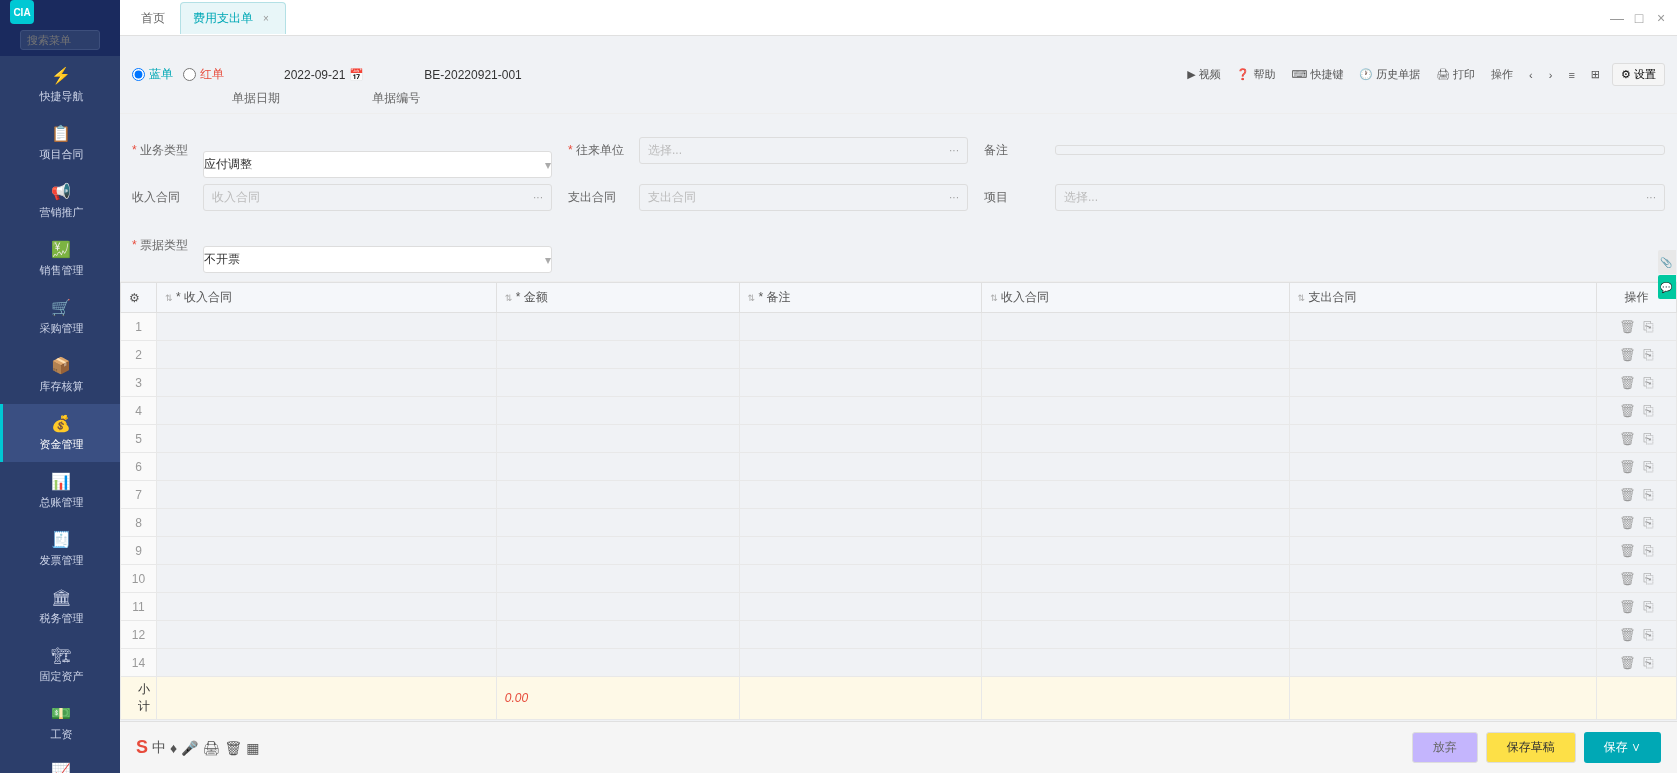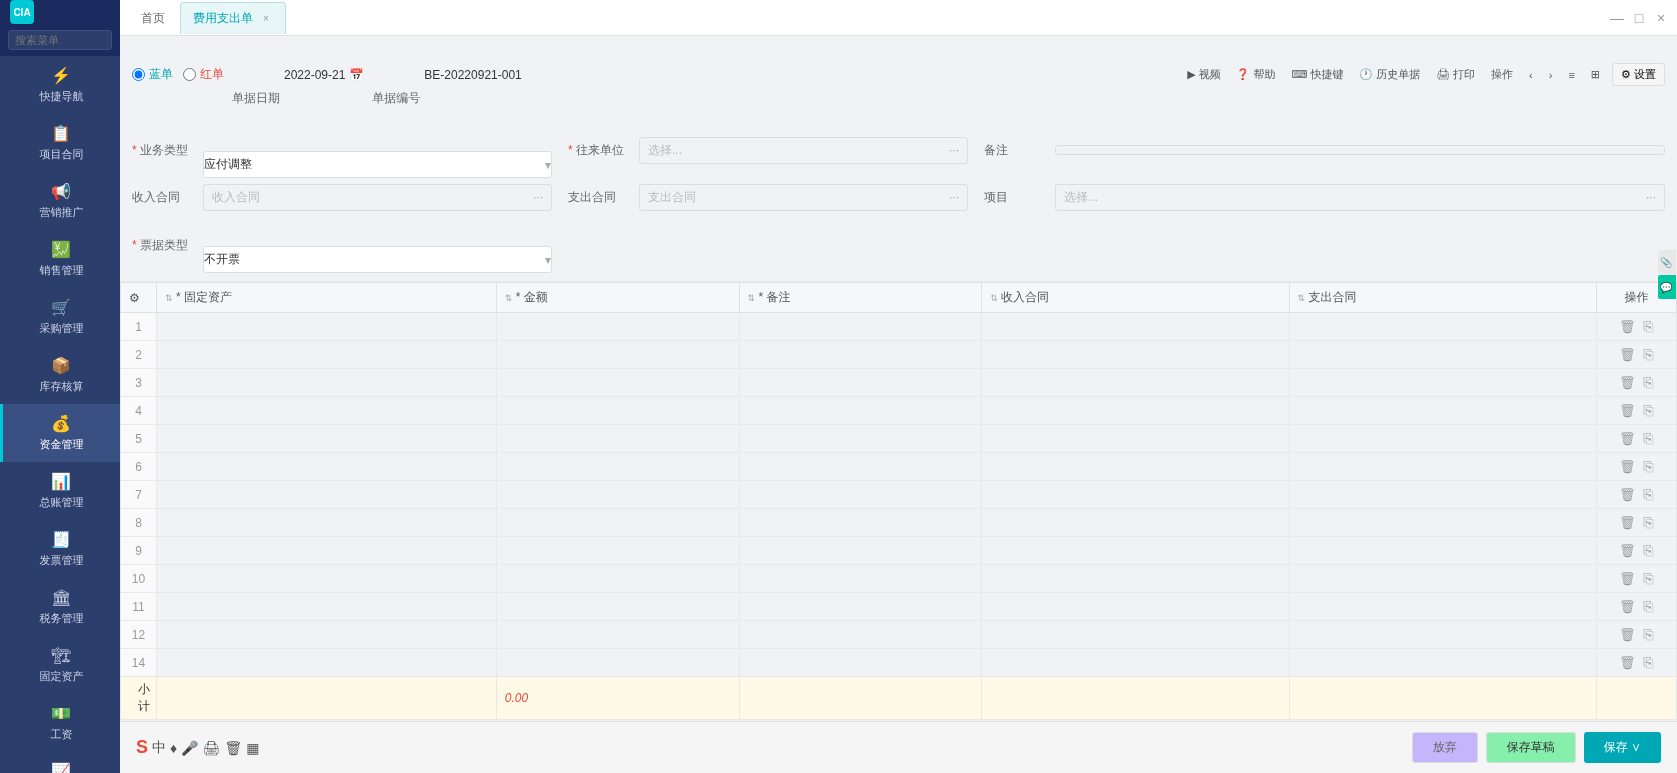--- a/index.html
+++ b/index.html
@@ -28,21 +28,21 @@
     }
     .sidebar-logo .logo-icon {
       width: 24px; height: 24px;
       background: #00c8d4;
       border-radius: 4px;
       display: flex; align-items: center; justify-content: center;
       font-size: 10px; color: white; font-weight: bold;
     }
     .sidebar-search {
       background: #1a2a5e;
-      padding: 6px 8px;
+      padding: 6px 20px;
       display: flex; align-items: center; gap: 4px;
     }
     .sidebar-search input {
       background: #2c3e6b;
       border: 1px solid #3d4f7c;
       border-radius: 3px;
       color: #cdd4e8;
       font-size: 11px;
       padding: 3px 6px;
       width: 100%;
@@ -275,21 +275,21 @@
       border-radius: 3px;
       background: #c4b5fd;
       color: #666;
       cursor: pointer;
       font-size: 12px;
     }
     .btn-draft {
       padding: 6px 20px;
       border: 1px solid #ddd;
       border-radius: 3px;
-      background: #86efac;
+      background: #fde047;
       color: #333;
       cursor: pointer;
       font-size: 12px;
     }
     .btn-save {
       padding: 6px 20px;
       border: none;
       border-radius: 3px;
       background: #00a8b5;
       color: white;
@@ -516,21 +516,21 @@
     </div>
   </div>
 
   <div class="table-container">
     <table>
       <thead>
         <tr>
           <th class="col-gear">⚙</th>
           <th>
             <span class="sortable-icon">⇅</span>
-            <span>* 固定资产</span>
+            <span>* 收入合同</span>
           </th>
           <th>
             <span class="sortable-icon">⇅</span>
             <span>* 金额</span>
           </th>
           <th>
             <span class="sortable-icon">⇅</span>
             <span>* 备注</span>
           </th>
           <th>

